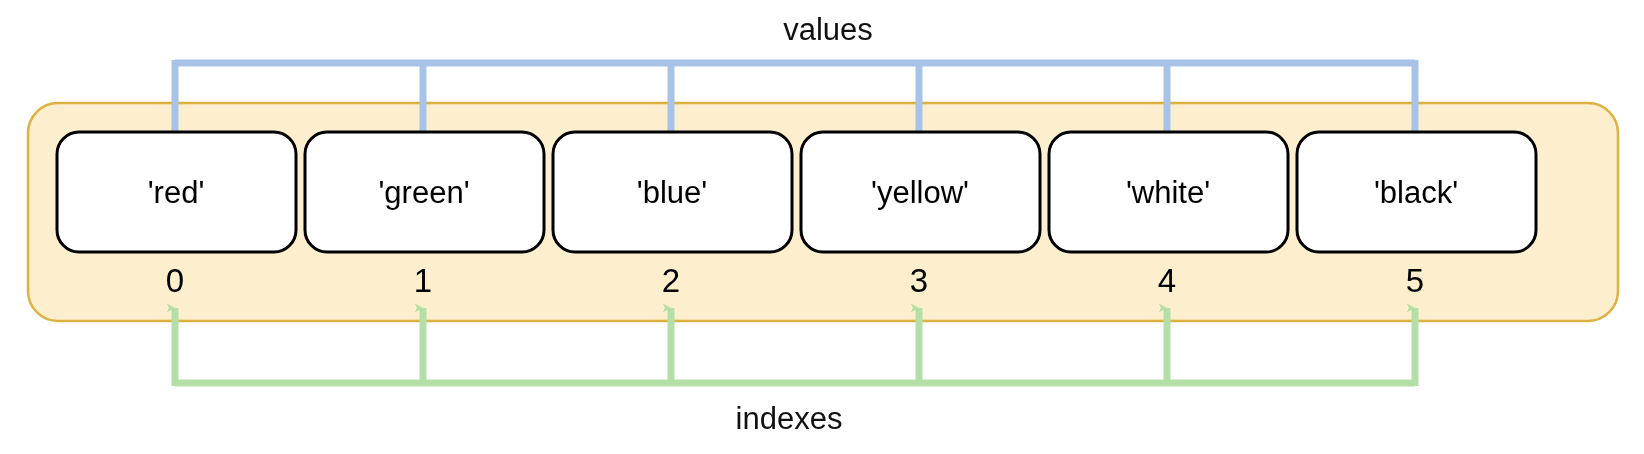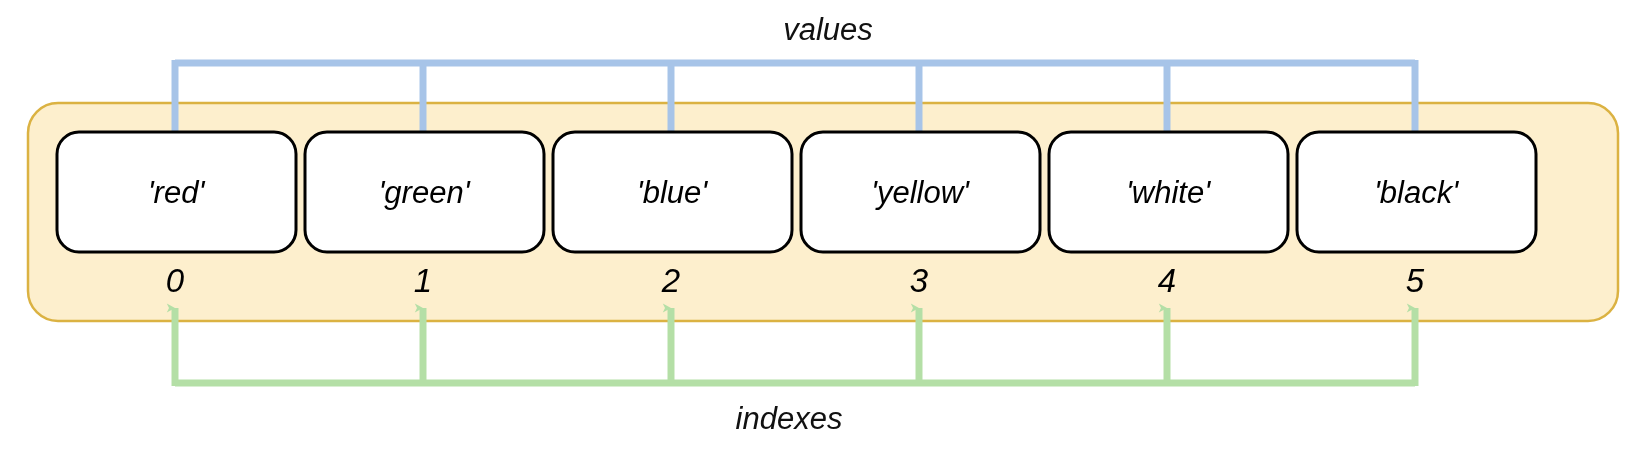--- a/index.html
+++ b/index.html
@@ -9,21 +9,20 @@
   }
   body {
     font-family: "Liberation Sans", sans-serif;
   }
   #stage {
     position: relative;
     width: 1644px;
     height: 454px;
     background: #ffffff;
     overflow: hidden;
-    font-style: italic;
   }
   #diagram-svg {
     position: absolute;
     left: 0;
     top: 0;
     width: 1644px;
     height: 454px;
   }
   .label-text {
     font-family: "Liberation Sans", sans-serif;

